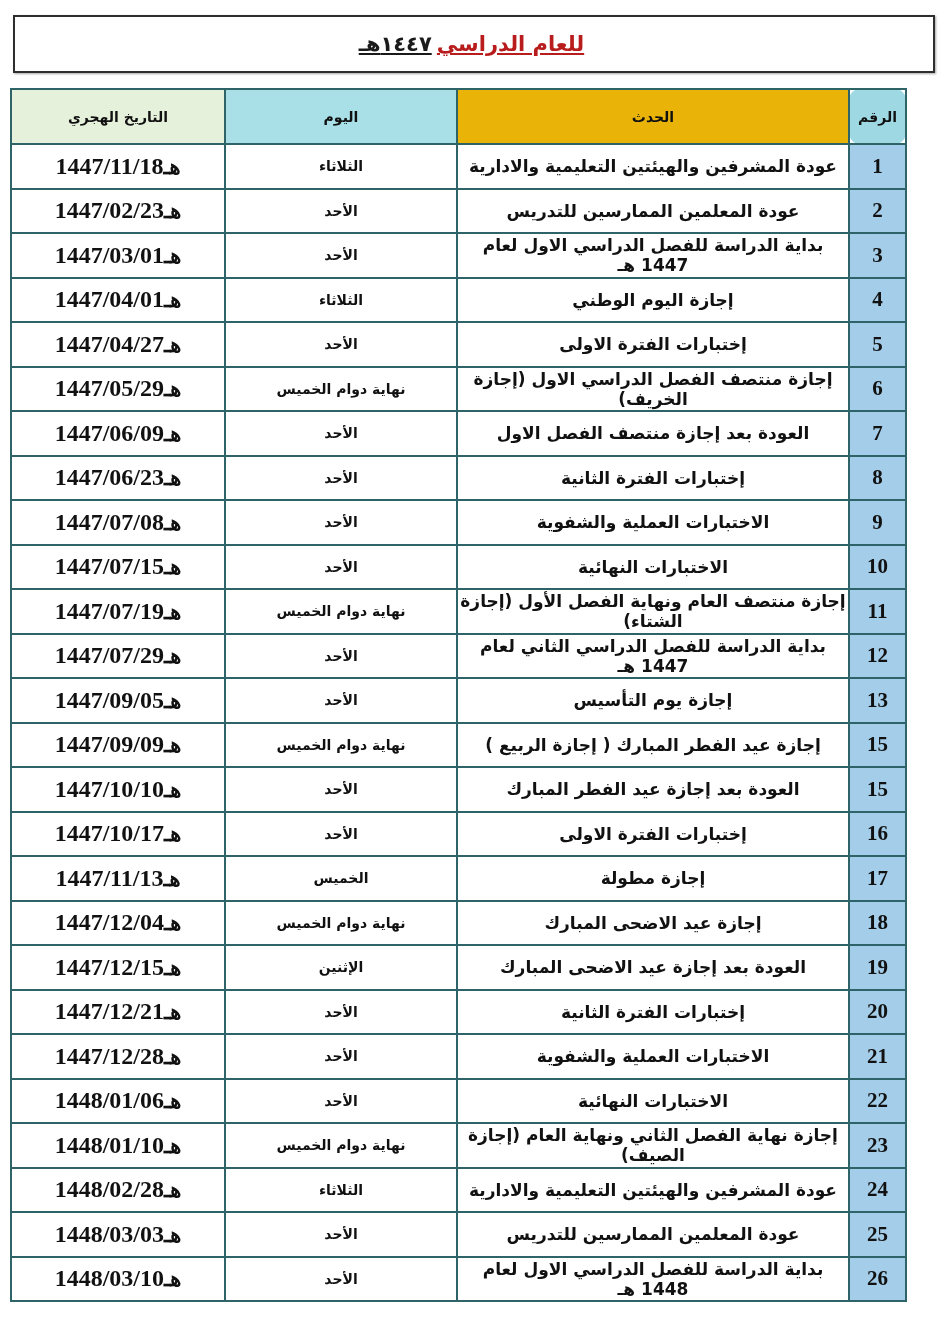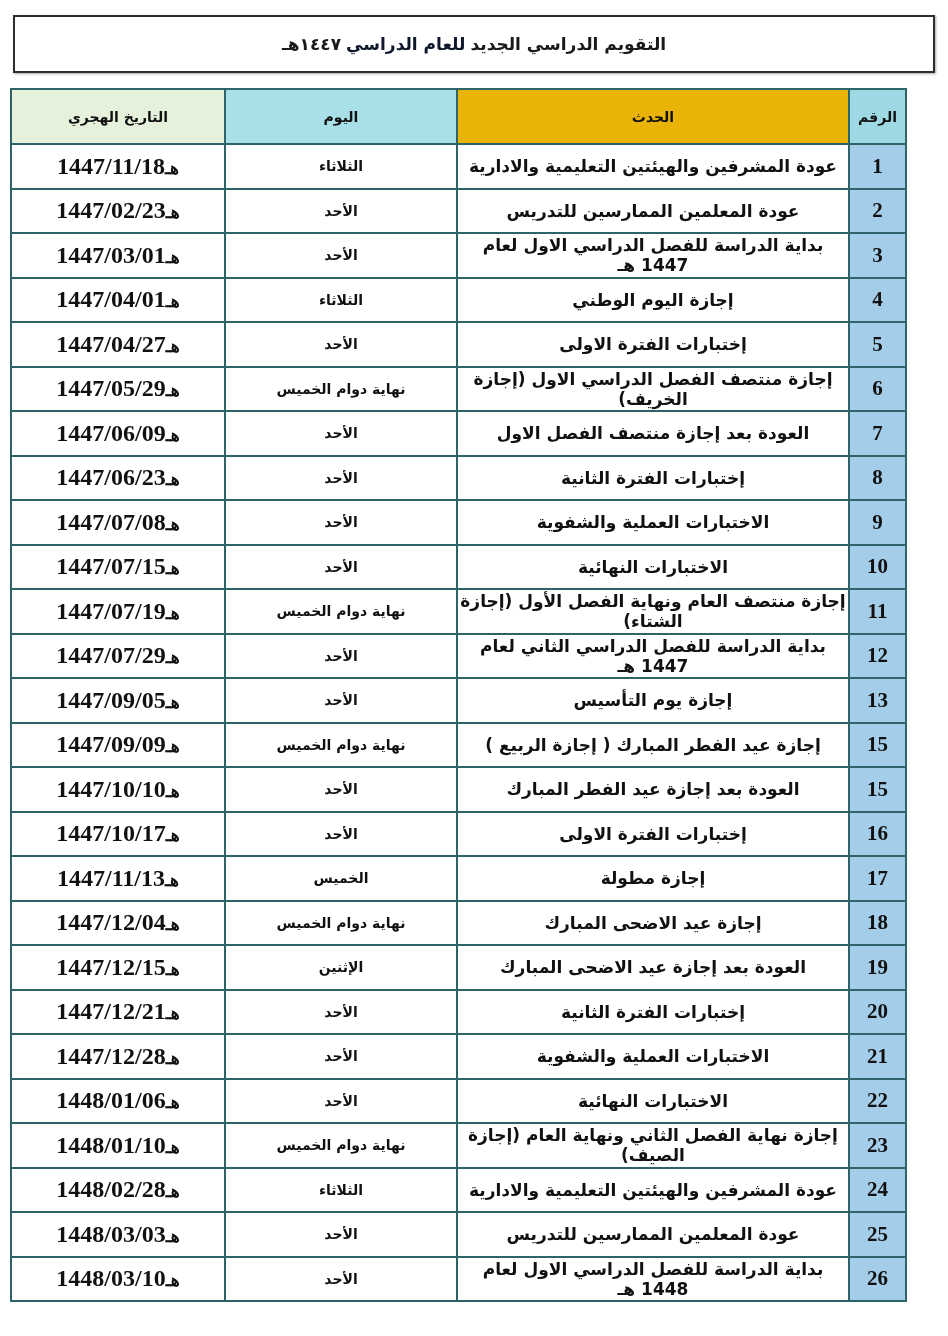--- a/index.html
+++ b/index.html
@@ -6,48 +6,48 @@
   body {
     width: 948px; height: 1336px; background: #ffffff;
     font-family: "DejaVu Sans", sans-serif; position: relative; overflow: hidden;
   }
   .title-box {
     position: absolute; left: 13px; top: 15px; width: 918px; height: 54px;
     border: 2px solid #2e2e2e; box-shadow: 1px 1px 2px rgba(0,0,0,0.35);
     display: flex; align-items: center; justify-content: center;
     direction: rtl; background: #fff;
   }
-  .title-box span { font-size: 17px; font-weight: bold; color: #1a1a1a; }
-  .title-box .red { color: #0f172a; }
+  .title-box span { font-size: 21px; font-weight: bold; color: #1a1a1a; text-decoration: underline; }
+  .title-box .red { color: #b91c1c; }
   table {
     position: absolute; left: 10px; top: 88px; width: 897px;
     border-collapse: collapse; direction: rtl;
     border: 2px solid #2a5a5e;
   }
   th, td {
     border: 2px solid #2e6468; text-align: center; padding: 0;
     color: #111;
   }
   th { height: 53px; font-size: 14px; font-weight: bold; }
   td { height: 42.5px; font-weight: bold; }
-  th.c-num { background: #9ed9e3; width: 55px; }
+  th.c-num { background: #9ed9e3; width: 55px; border-radius: 11px; }
   th.c-event { background: #eab308; width: 390px; }
   th.c-day { background: #a9dfe6; width: 230px; }
   th.c-date { background: #e6f1dc; }
   td.c-num { background: #a3cde8; font-family: "Liberation Serif", serif; font-size: 21px; }
   td.c-event { font-size: 17px; font-family: "DejaVu Sans", sans-serif; border-radius: 16px; }
   td.c-day { font-size: 14px; }
   td.c-date { font-family: "Liberation Serif", serif; font-size: 24px; direction: ltr; }
-  td.c-date .h { font-size: 17px; }
+  td.c-date .h { font-size: 21px; }
 </style>
 </head>
 <body>
 
 <div class="title-box">
-  <span>التقويم الدراسي الجديد</span>&nbsp;<span class="red">للعام الدراسي</span>&nbsp;<span>١٤٤٧هـ</span>
+  &nbsp;<span class="red">للعام الدراسي</span>&nbsp;<span>١٤٤٧هـ</span>
 </div>
 
 <table>
   <thead>
     <tr>
       <th class="c-num">الرقم</th>
       <th class="c-event">الحدث</th>
       <th class="c-day">اليوم</th>
       <th class="c-date">التاريخ الهجري</th>
     </tr>

